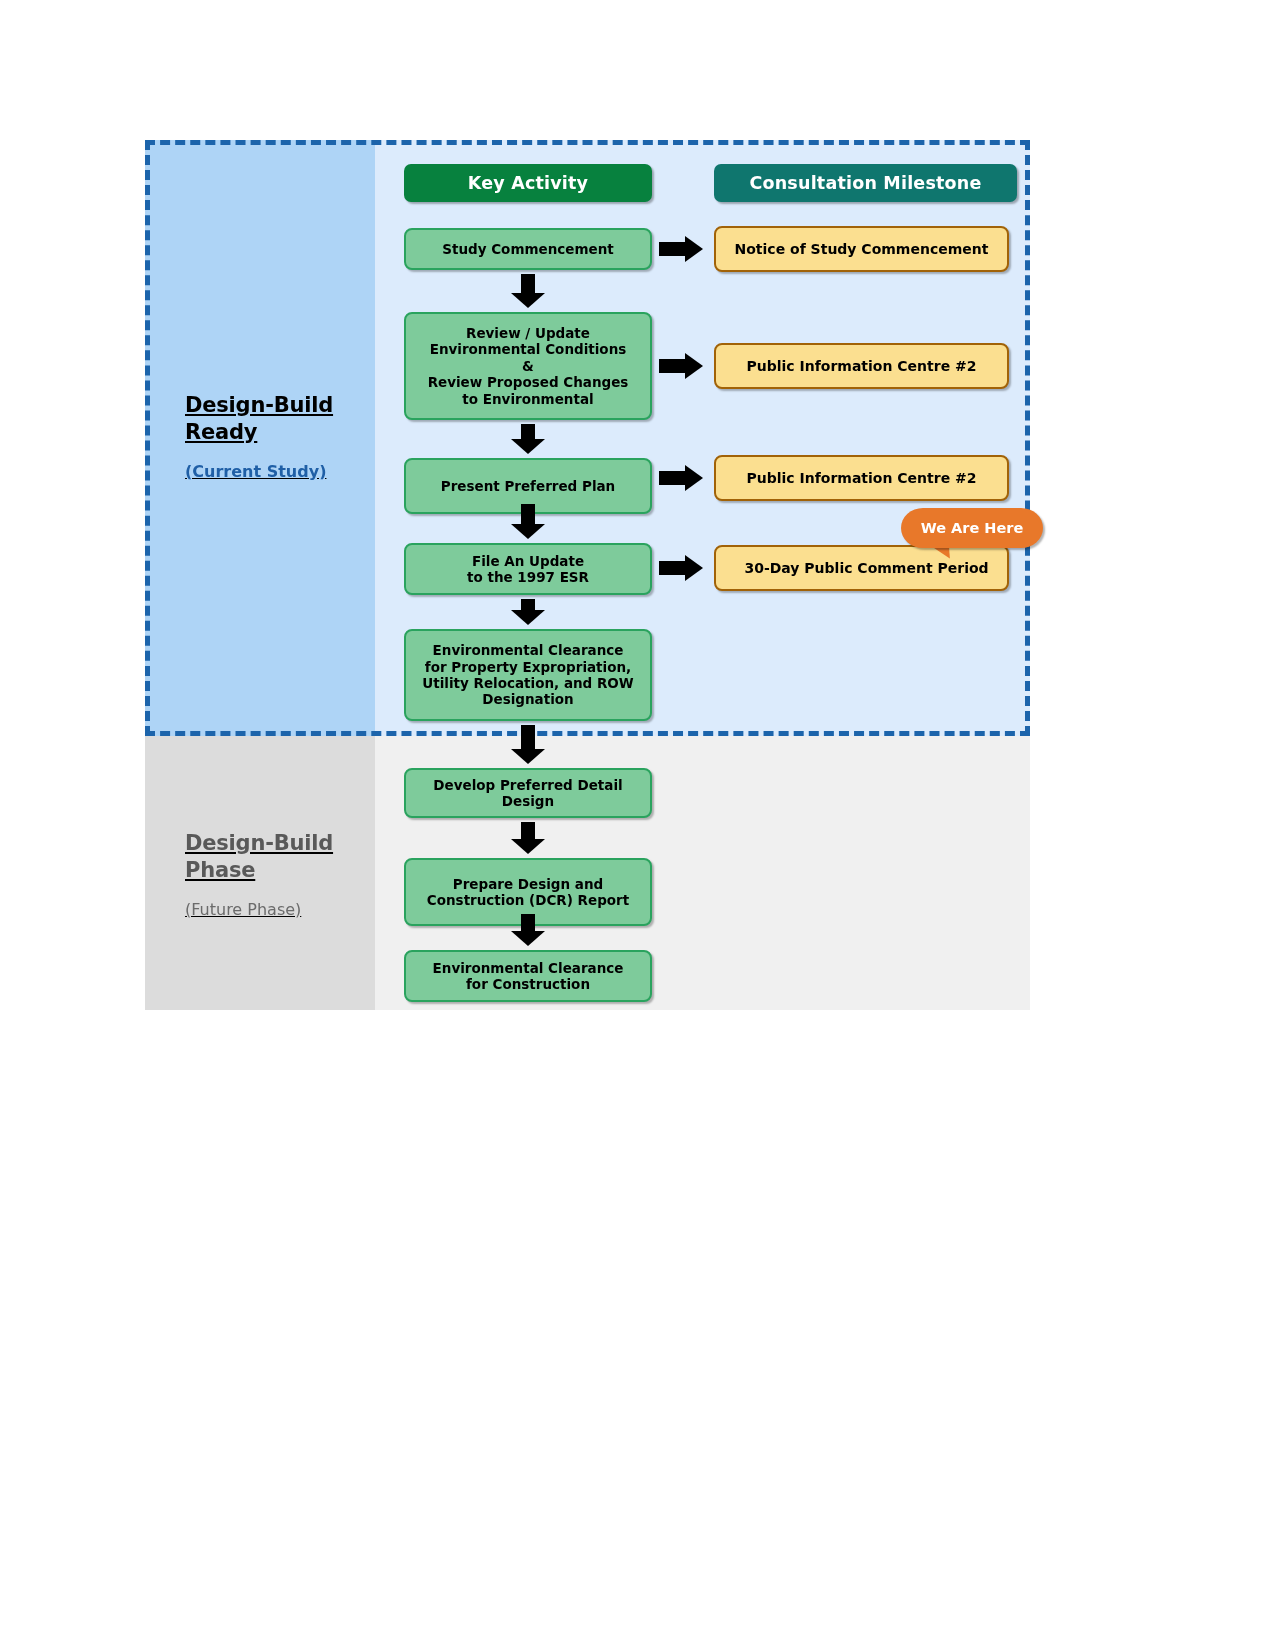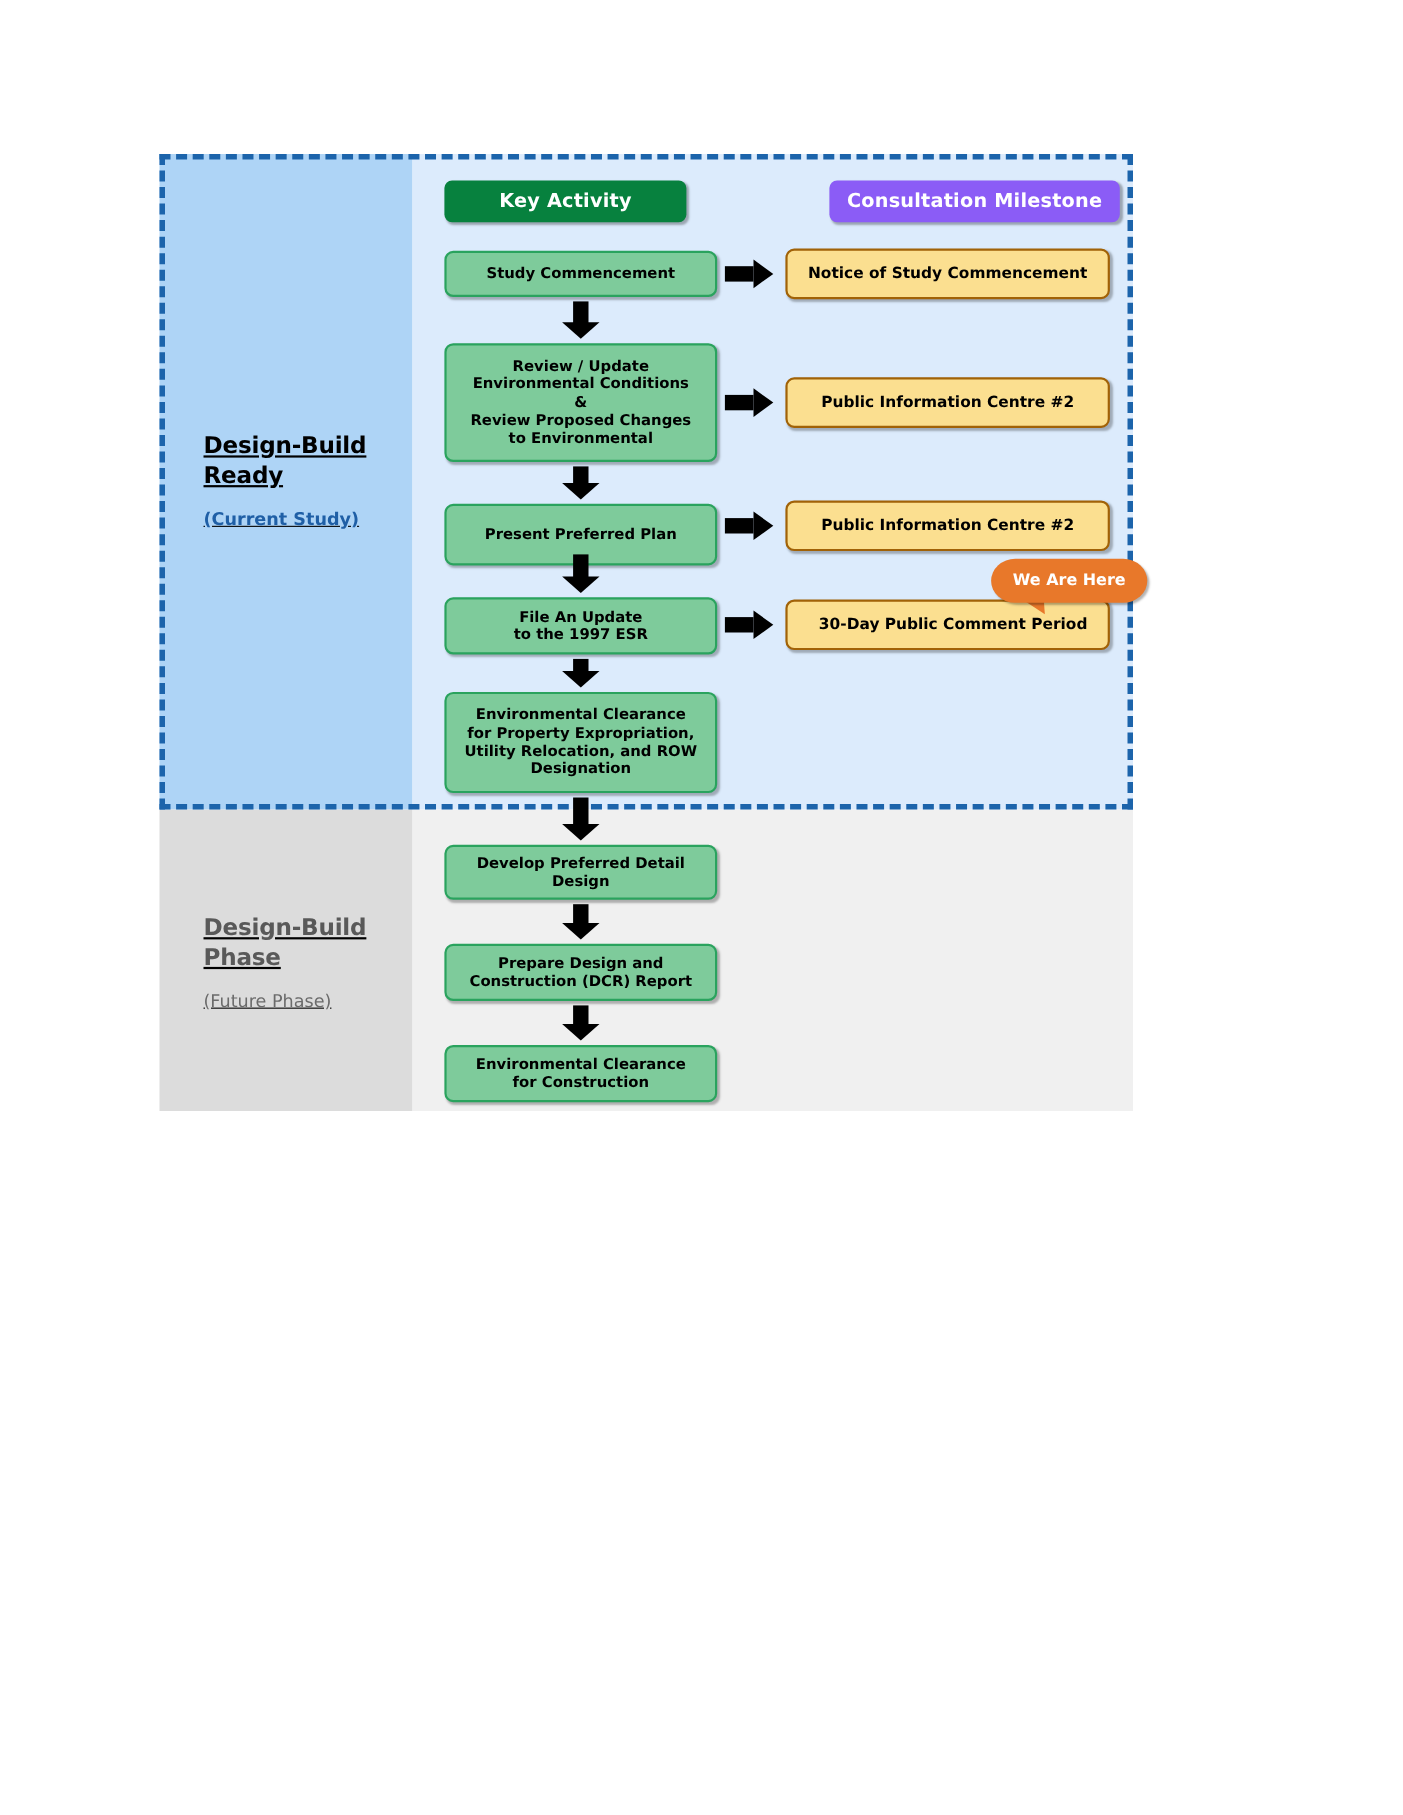--- a/index.html
+++ b/index.html
@@ -44,22 +44,22 @@
   #label-future .title{color:#595959;}
   #label-future .sub{color:#6b6b6b;font-weight:normal;}
 
   
   .col-header{
     position:absolute;height:38px;border-radius:7px;
     display:flex;align-items:center;justify-content:center;
     color:#ffffff;font-size:17.5px;font-weight:bold;letter-spacing:.2px;
     box-shadow:2px 2px 2px rgba(0,0,0,.30);
   }
-  #header-activity{left:259px;top:24px;width:220px;background:#07813e;}
-  #header-milestone{left:569px;top:24px;width:264px;background:#8b5cf6;margin-left:40px;}
+  #header-activity{left:259px;top:24px;width:248px;background:#07813e;}
+  #header-milestone{left:569px;top:24px;width:303px;background:#0f766e;}
 
   
   .act-box{
     position:absolute;left:259px;width:248px;
     background:#7ecb9b;border:2px solid #2aa35e;border-radius:8px;
     box-sizing:border-box;
     display:flex;align-items:center;justify-content:center;text-align:center;
     color:#000000;font-size:13.5px;font-weight:bold;line-height:1.22;
     box-shadow:2px 2px 2px rgba(0,0,0,.28);
     padding:0 6px;
@@ -145,21 +145,21 @@
 
   <div class="col-header" id="header-activity">Key Activity</div>
   <div class="col-header" id="header-milestone">Consultation Milestone</div>
 
   <div class="act-box" style="top:88px;height:42px;">Study Commencement</div>
   <div class="act-box" style="top:172px;height:108px;">Review / Update<br>Environmental Conditions<br>&amp;<br>Review Proposed Changes<br>to Environmental</div>
   <div class="act-box" style="top:318px;height:56px;">Present Preferred Plan</div>
   <div class="act-box" style="top:403px;height:52px;">File An Update<br>to the 1997 ESR</div>
   <div class="act-box" style="top:489px;height:92px;">Environmental Clearance<br>for Property Expropriation,<br>Utility Relocation, and ROW<br>Designation</div>
   <div class="act-box" style="top:628px;height:50px;">Develop Preferred Detail<br>Design</div>
-  <div class="act-box" style="top:718px;height:52px;">Prepare Design and<br>Construction (DCR) Report</div>
+  <div class="act-box" style="top:718px;height:68px;">Prepare Design and<br>Construction (DCR) Report</div>
   <div class="act-box" style="top:810px;height:52px;">Environmental Clearance<br>for Construction</div>
 
   <div class="ms-box" style="top:86px;">Notice of Study Commencement</div>
   <div class="ms-box" style="top:203px;">Public Information Centre #2</div>
   <div class="ms-box" style="top:315px;">Public Information Centre #2</div>
   <div class="ms-box" style="top:405px;padding-left:16px;">30-Day Public Comment Period</div>
 
   <div class="arrow-down" style="left:366px;top:134px;height:34px;">
     <div class="shaft" style="height:20px;"></div>
       <div class="head" style="top:19px;"></div>

